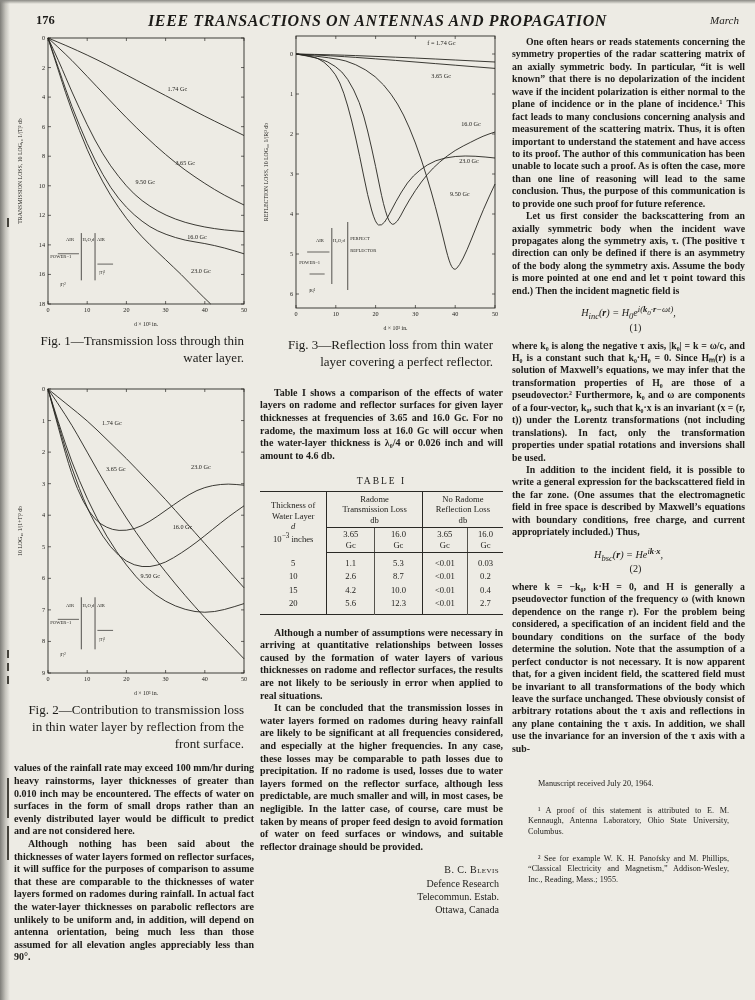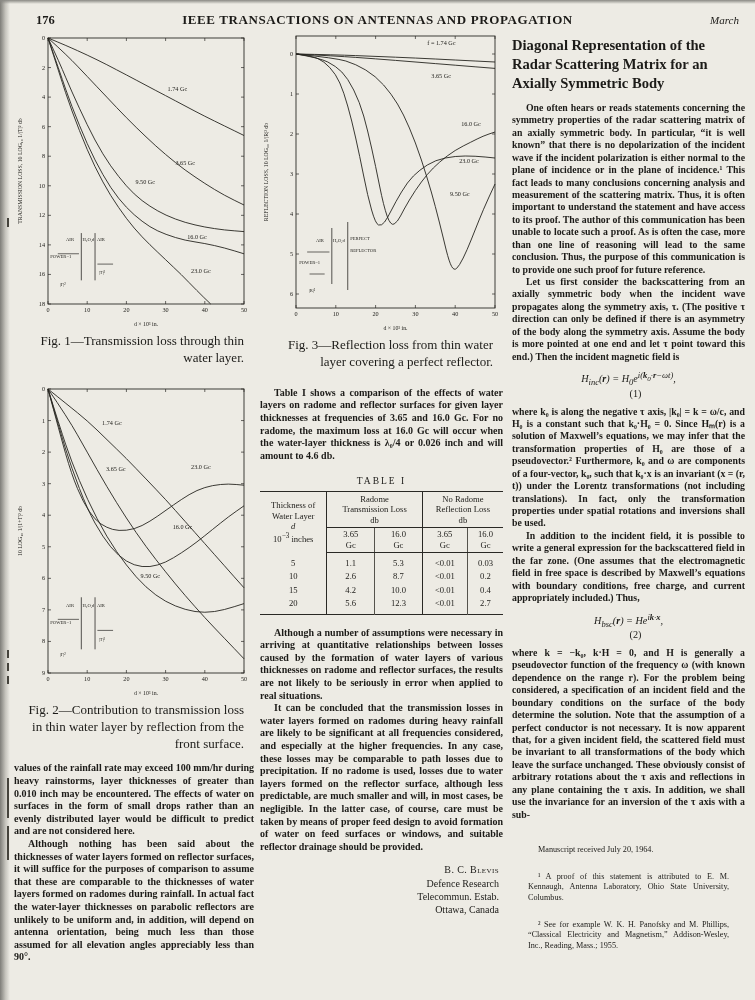--- a/index.html
+++ b/index.html
@@ -3,21 +3,21 @@
 <meta charset="utf-8">
 <style>
   html,body{margin:0;padding:0;background:#b8b6b0;}
   #page{position:relative;width:755px;height:1000px;background:#edebe4;font-family:"Liberation Serif",serif;color:#1c1b18;overflow:hidden;}
   .scan-left{position:absolute;left:0;top:0;width:10px;height:100%;background:linear-gradient(90deg,#7e7d78,#c6c4bd 55%,rgba(198,196,189,0));}
   .scan-top{position:absolute;left:0;top:0;width:100%;height:4px;background:linear-gradient(#8a8984,rgba(138,137,132,0));}
   .artifact{position:absolute;left:7px;width:2px;background:#45433c;}
 
   .pagehead{position:absolute;top:12px;left:0;width:100%;height:20px;}
   .pagenum{position:absolute;left:36px;top:1px;font-weight:bold;font-size:12.5px;}
-  .jtitle{text-align:center;font-weight:bold;font-size:13px;letter-spacing:.6px;}
+  .jtitle{text-align:center;font-weight:bold;font-style:italic;font-size:16px;letter-spacing:.6px;}
   .issue{position:absolute;right:16px;top:2px;font-style:italic;font-size:11px;}
 
   .col{position:absolute;}
   #col-left{left:14px;top:30px;width:240px;}
   #col-mid{left:260px;top:26px;width:243px;}
   #col-right{left:512px;top:36px;width:233px;}
 
   figure{margin:0;}
   .caption{font-size:13px;text-align:right;line-height:1.3;margin-top:3px;padding:0 10px;}
   svg{display:block;}
@@ -354,21 +354,20 @@
     </div>
     <div class="signature">
       <div class="sig-name">B. C. Blevis</div>
       <div>Defence Research</div>
       <div>Telecommun. Estab.</div>
       <div>Ottawa, Canada</div>
     </div>
   </div>
 
   <div class="col" id="col-right">
-    <h1 class="article-title">Diagonal Representation of the Radar Scattering Matrix for an Axially Symmetric Body</h1>
     <div class="bodytext">
       <p>One often hears or reads statements concerning the symmetry properties of the radar scattering matrix of an axially symmetric body. In particular, “it is well known” that there is no depolarization of the incident wave if the incident polarization is either normal to the plane of incidence or in the plane of incidence.¹ This fact leads to many conclusions concerning analysis and measurement of the scattering matrix. Thus, it is often important to understand the statement and have access to its proof. The author of this communication has been unable to locate such a proof. As is often the case, more than one line of reasoning will lead to the same conclusion. Thus, the purpose of this communication is to provide one such proof for future reference.</p>
       <p>Let us first consider the backscattering from an axially symmetric body when the incident wave propagates along the symmetry axis, τ. (The positive τ direction can only be defined if there is an asymmetry of the body along the symmetry axis. Assume the body is more pointed at one end and let τ point toward this end.) Then the incident magnetic field is</p>
       <div class="equation">
         <span class="eq-body"><i>H</i><sub>inc</sub>(<b><i>r</i></b>) = <i>H</i><sub>0</sub><i>e</i><sup><i>i</i>(<b><i>k</i></b><sub>0</sub>·<b><i>r</i></b>−ω<i>t</i>)</sup>,</span>
         <span class="eq-num">(1)</span>
       </div>
       <p class="noindent">where k₀ is along the negative τ axis, |k₀| = k = ω/c, and H₀ is a constant such that k₀·H₀ = 0. Since Hₘ(r) is a solution of Maxwell’s equations, we may infer that the transformation properties of H₀ are those of a pseudovector.² Furthermore, k₀ and ω are components of a four-vector, k₀, such that k₀·x is an invariant (x = (r, t)) under the Lorentz transformations (not including translations). In fact, only the transformation properties under spatial rotations and inversions shall be used.</p>
       <p>In addition to the incident field, it is possible to write a general expression for the backscattered field in the far zone. (One assumes that the electromagnetic field in free space is described by Maxwell’s equations with boundary conditions, free charge, and current appropriately included.) Thus,</p>
       <div class="equation">

